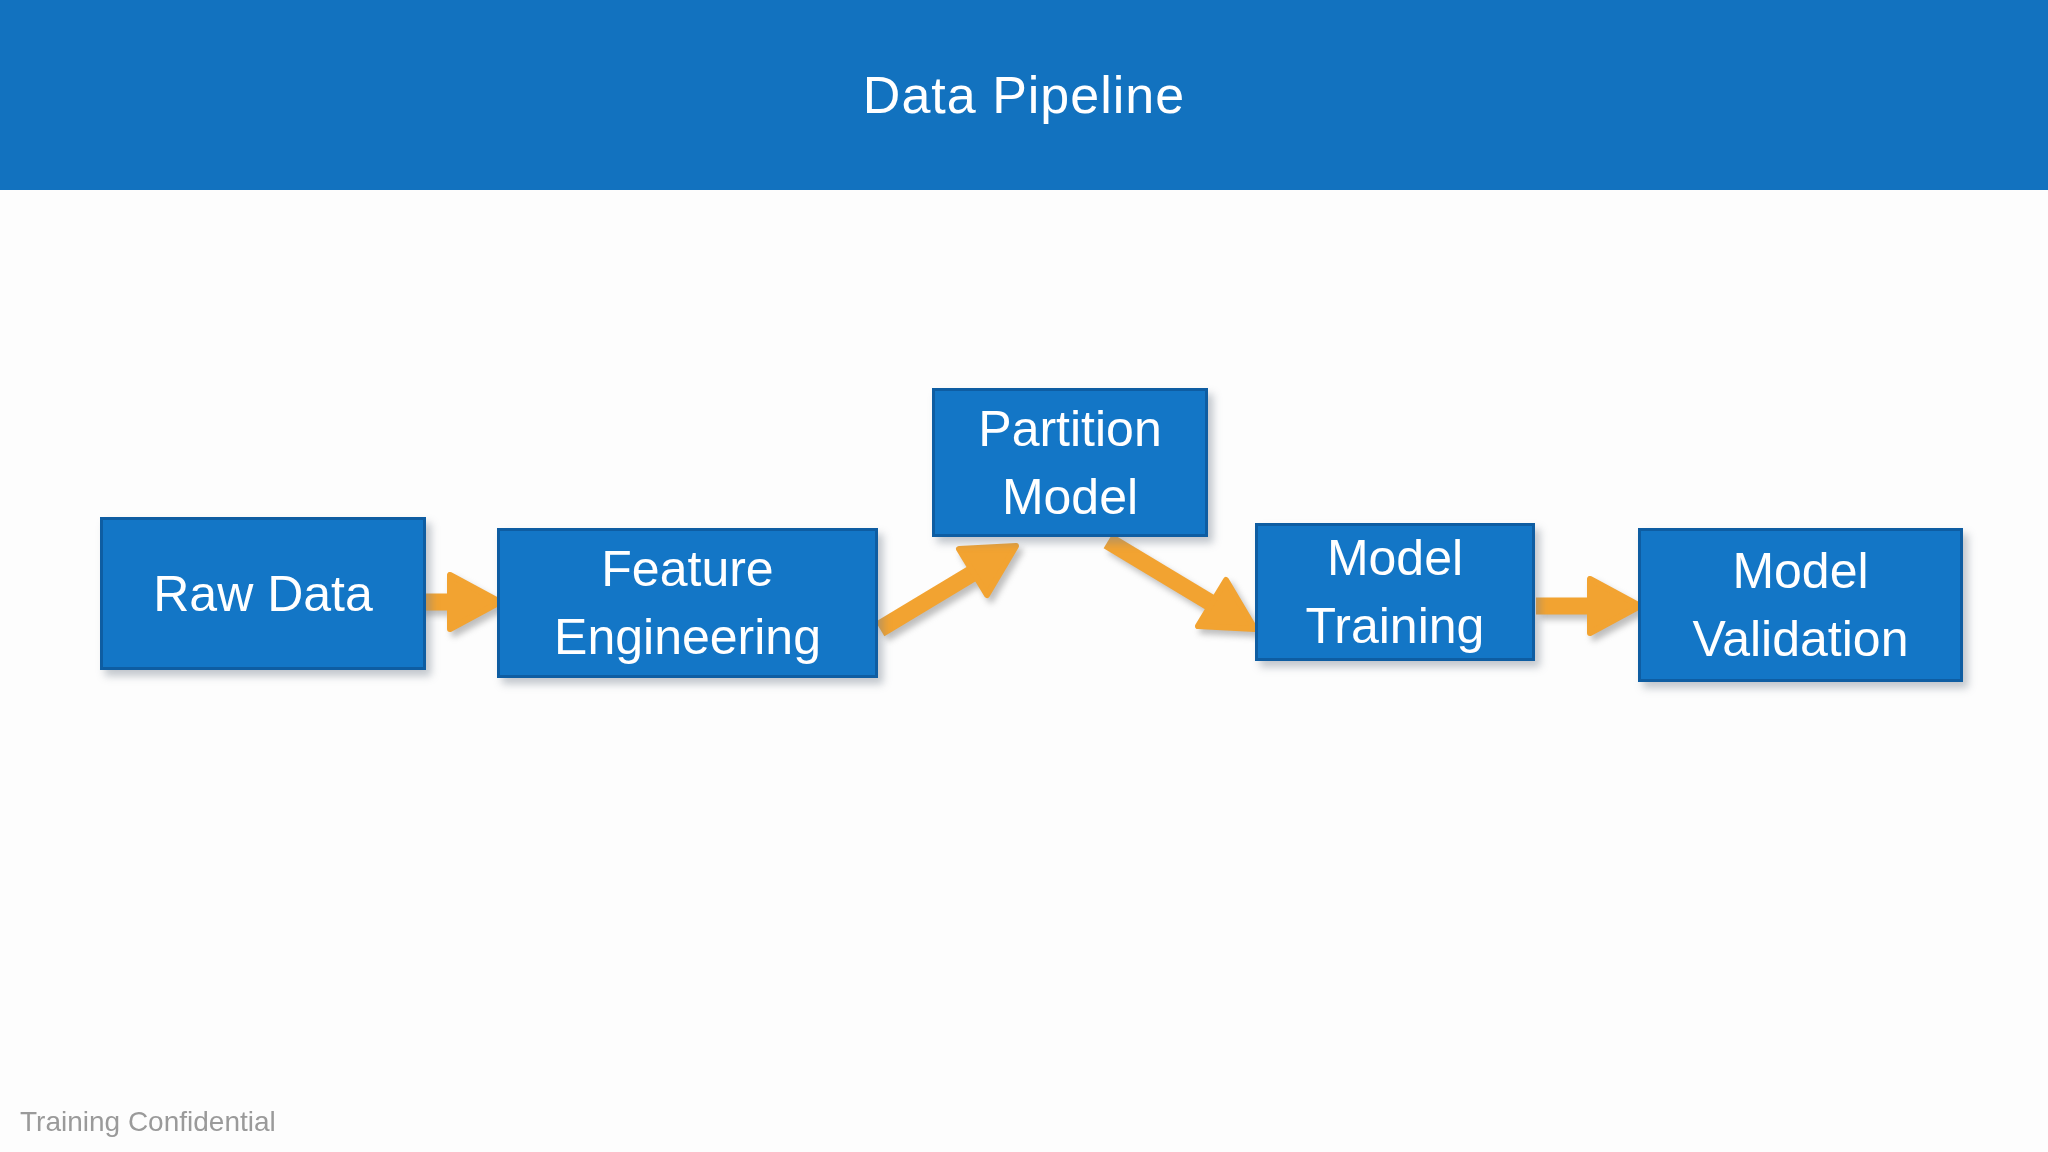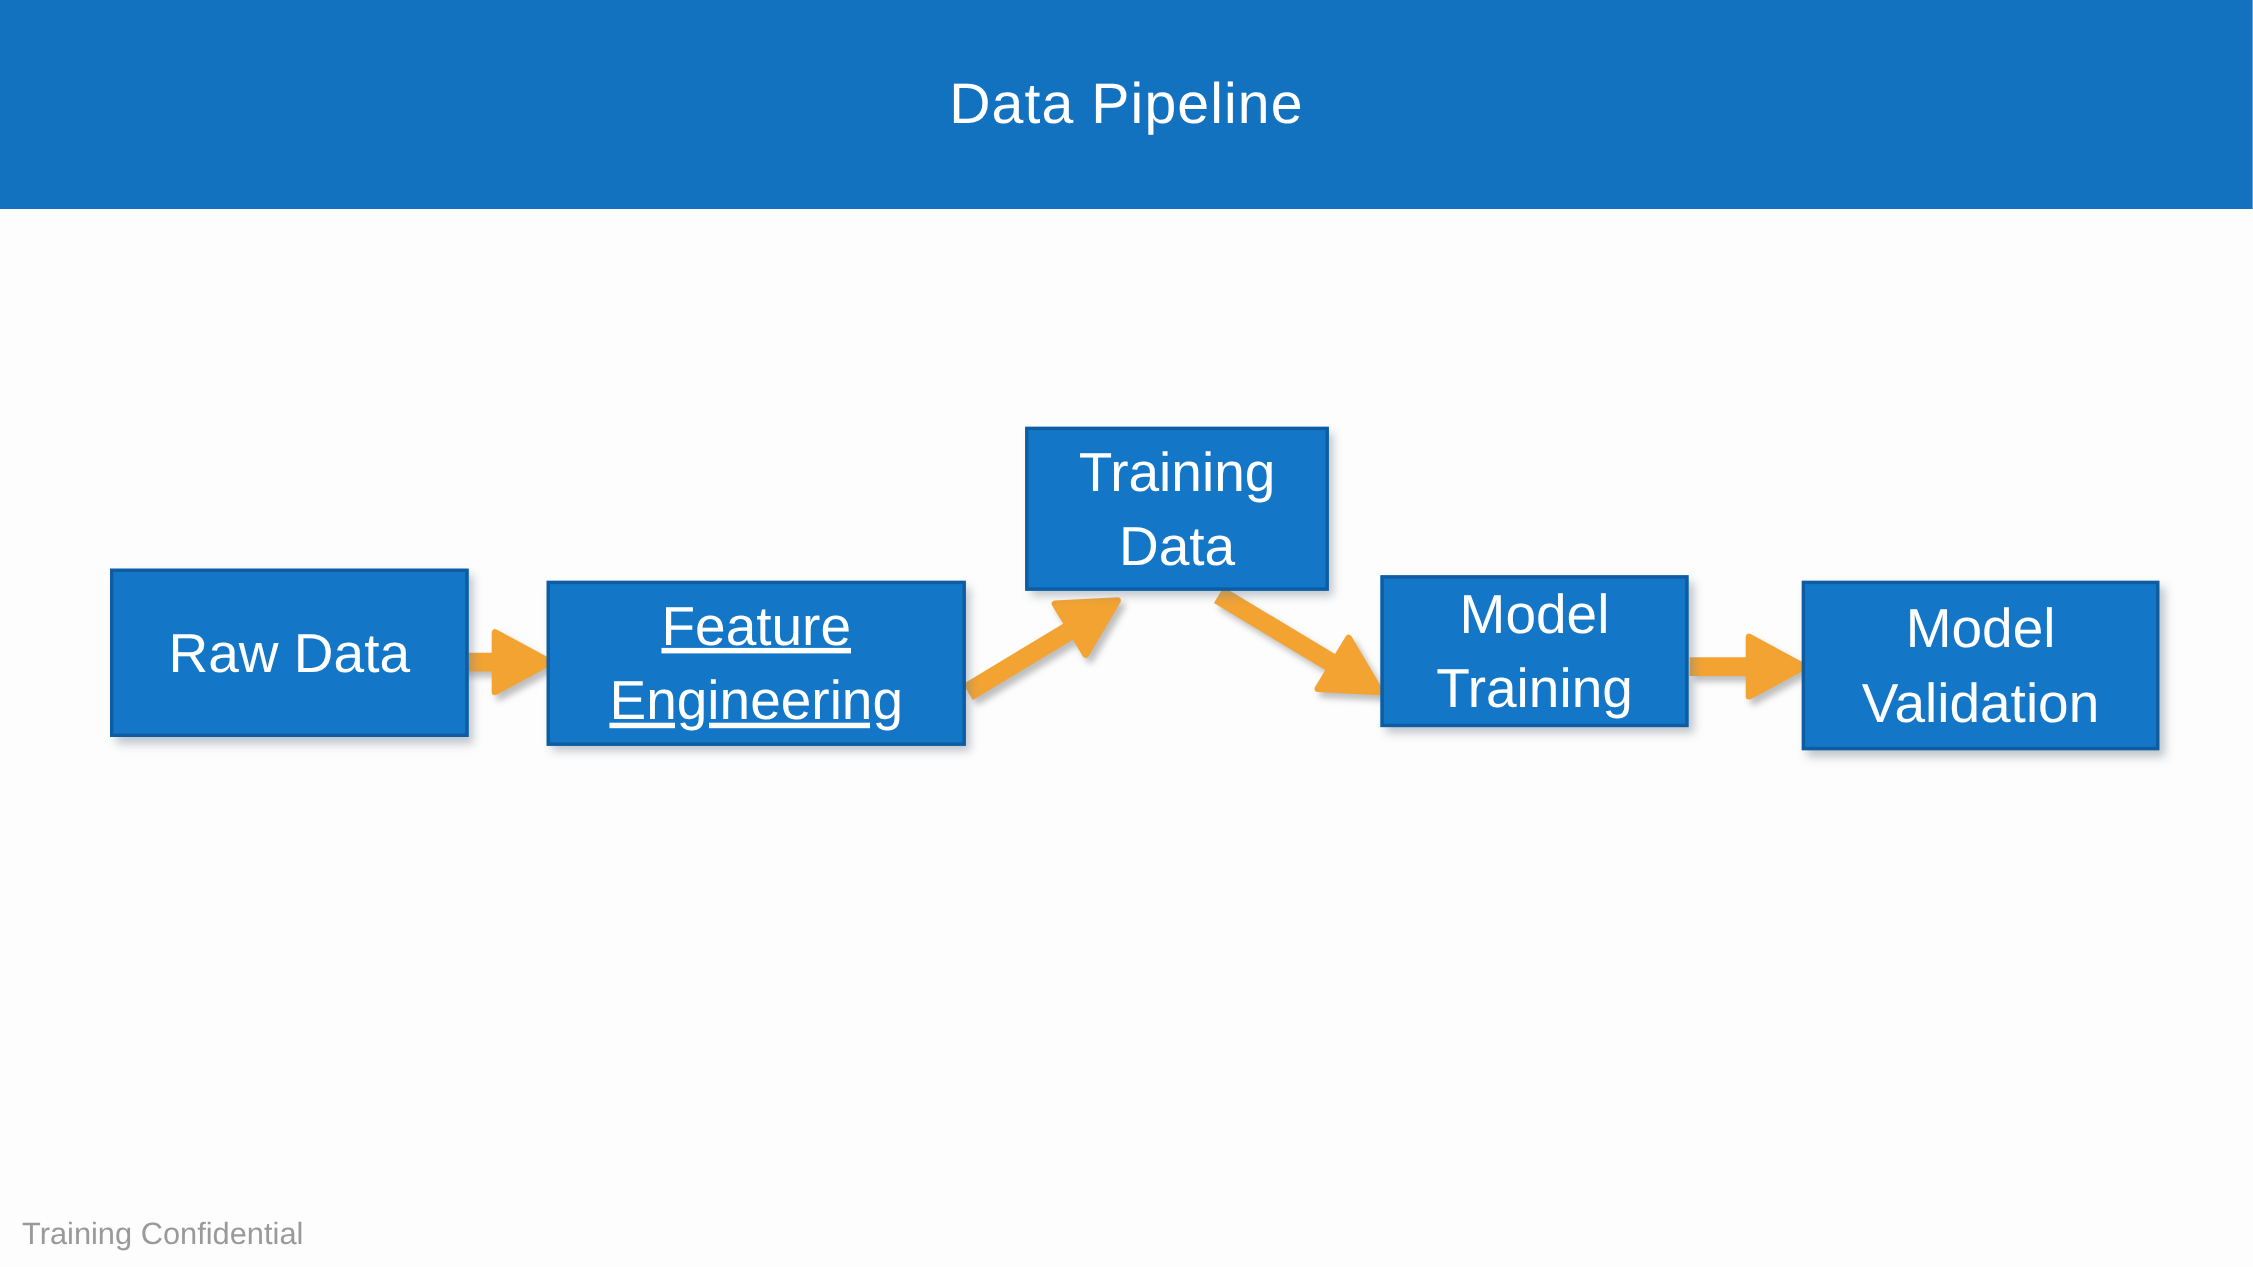--- a/index.html
+++ b/index.html
@@ -62,21 +62,21 @@
     display: flex;
     align-items: center;
     justify-content: center;
     text-align: center;
     font-size: 50px;
     line-height: 1.36;
     box-shadow: 5px 6px 8px rgba(120,130,145,0.45);
     padding: 0 10px;
   }
   .node-raw-data          { left: 100px;  top: 517px; width: 326px; height: 153px; }
-  .node-feature-engineering { left: 497px;  top: 528px; width: 381px; height: 150px; text-decoration: underline; }
+  .node-feature-engineering { left: 497px;  top: 528px; width: 381px; height: 150px; }
   .node-partition-data    { left: 932px;  top: 388px; width: 276px; height: 149px; }
   .node-model-training    { left: 1255px; top: 523px; width: 280px; height: 138px; }
   .node-model-validation  { left: 1638px; top: 528px; width: 325px; height: 154px; }
   .footer-note {
     position: absolute;
     left: 20px;
     top: 1106px;
     font-size: 28px;
     color: var(--footer-text);
   }
@@ -111,21 +111,21 @@
 
   <div class="node node-raw-data">
     <span>Raw Data</span>
   </div>
 
   <div class="node node-feature-engineering">
     <span>Feature Engineering</span>
   </div>
 
   <div class="node node-partition-data">
-    <span>Training Data</span>
+    <span>Partition Model</span>
   </div>
 
   <div class="node node-model-training">
     <span>Model Training</span>
   </div>
 
   <div class="node node-model-validation">
     <span>Model Validation</span>
   </div>
 

